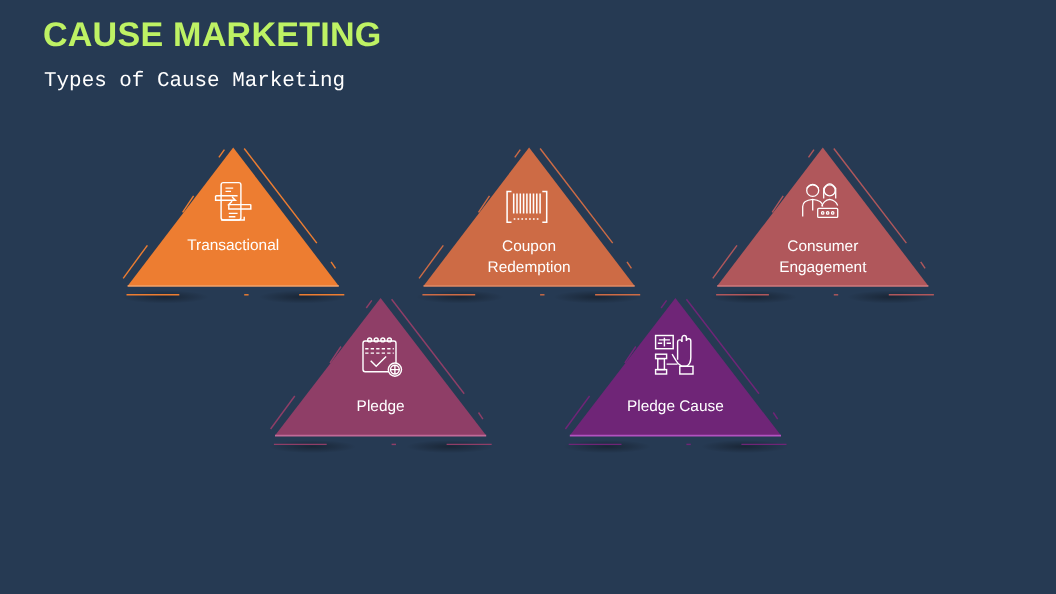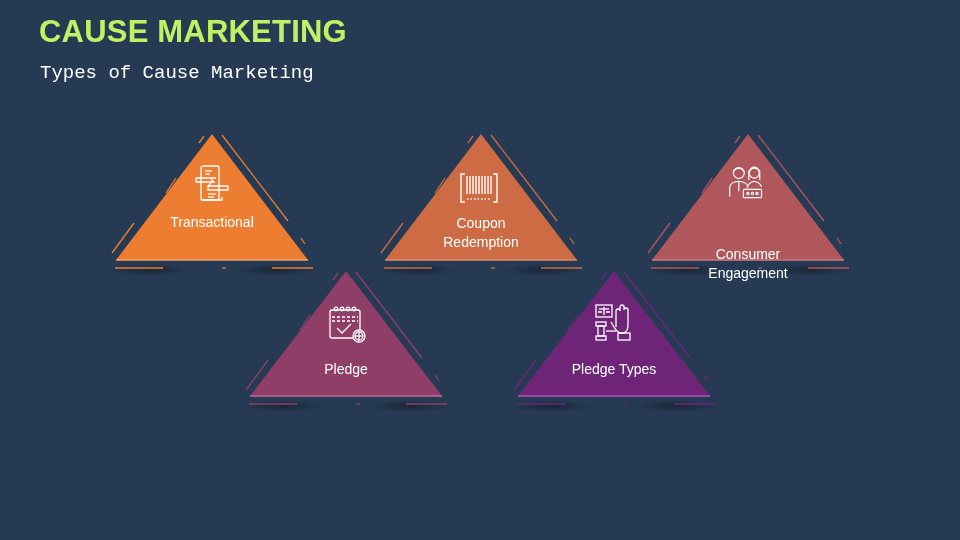--- a/index.html
+++ b/index.html
@@ -184,15 +184,15 @@
     <rect x="24" y="30" width="12" height="7"></rect>
     <rect x="2" y="19" width="10" height="4"></rect>
       <rect x="4" y="23" width="6" height="10"></rect>
     <rect x="2" y="33" width="10" height="4"></rect>
     <line x1="12" y1="28" x2="22" y2="28"></line>
   </g>
 </svg>
 
 <div class="label" style="left:132px;top:213px;">Transactional</div>
 <div class="label" style="left:441px;top:214px;width:80px;">Coupon Redemption</div>
-<div class="label" style="left:698px;top:214px;width:100px;margin-top:31px;">Consumer Engagement</div>
+<div class="label" style="left:698px;top:214px;width:100px;">Consumer Engagement</div>
 <div class="label" style="left:266px;top:360px;">Pledge</div>
-<div class="label" style="left:534px;top:360px;">Pledge Types</div>
+<div class="label" style="left:534px;top:360px;">Pledge Cause</div>
 
 </body></html>

